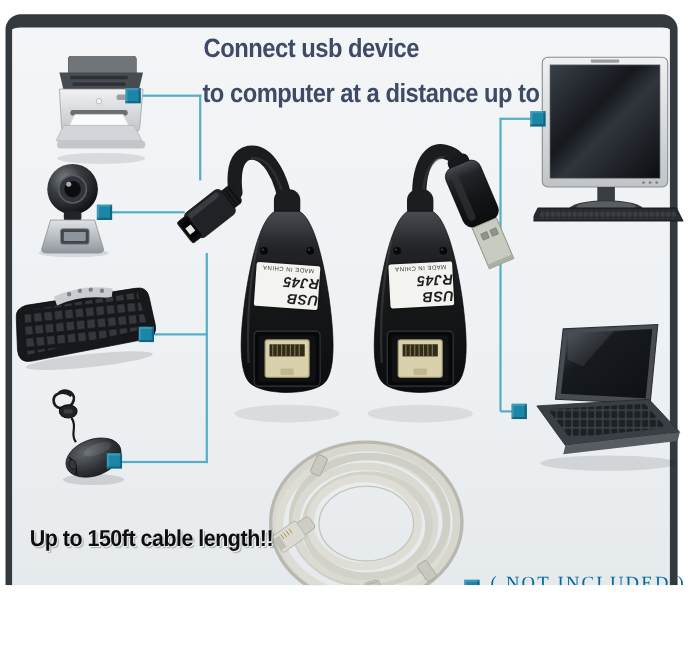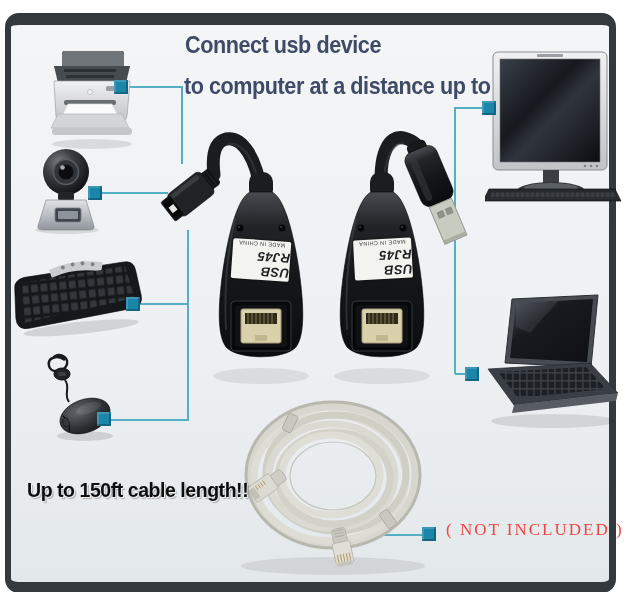--- a/index.html
+++ b/index.html
@@ -1,16 +1,16 @@
 <!DOCTYPE html>
 <html><head>
 <meta charset="utf-8">
 <style>
   html,body{margin:0;padding:0;}
-  .stage{position:relative;width:629px;height:592px;background:#ffffff;overflow:hidden;
+  .stage{position:relative;width:629px;height:532px;background:#ffffff;overflow:hidden;
          font-family:"Liberation Sans",sans-serif;}
   .panel{position:absolute;left:5px;top:13px;width:611px;height:580px;box-sizing:border-box;
          border-style:solid;border-color:#33393d;border-width:12px 7px 11px 6px;border-radius:14px;
          background:linear-gradient(180deg,#f3f5f7 0%,#eef1f3 55%,#e3e8eb 100%);}
   .title{position:absolute;color:#3f4b66;font-weight:bold;letter-spacing:-0.5px;
          transform:scaleX(0.9);transform-origin:left top;white-space:nowrap;}
   #title1{left:185px;top:31px;font-size:24px;}
   #title2{left:184px;top:72px;font-size:24px;}
   .hline,.vline{position:absolute;background:#56adc6;z-index:1;}
   .node{position:absolute;width:14px;height:14px;background:#1b86a7;
@@ -20,21 +20,21 @@
            box-shadow:0 0 3px rgba(0,0,0,.55);display:flex;flex-direction:column;align-items:center;
            justify-content:center;gap:2px;}
   .sticker-main{font-size:13px;font-weight:bold;font-style:italic;color:#1f2022;letter-spacing:.5px;}
   .sticker-sub{font-size:5.5px;color:#3a3b3d;letter-spacing:.4px;}
   #sticker-left{left:232px;top:240px;transform:rotate(184deg);}
   #sticker-right{left:354px;top:239px;transform:rotate(177deg);}
   #cap-length{position:absolute;left:27px;top:478px;font-size:21px;font-weight:bold;color:#0e0e0e;
        letter-spacing:-0.5px;transform:scaleX(0.93);transform-origin:left top;white-space:nowrap;
        text-shadow:1px 1px 0 rgba(248,248,248,.9), 2px 2px 1px rgba(0,0,0,.28);z-index:3;}
   #cap-notinc{position:absolute;left:446px;top:520px;font-family:"Liberation Serif",serif;
-       font-size:17px;color:#ef4444;letter-spacing:2px;white-space:nowrap;z-index:3;}
+       font-size:17px;color:#0369a1;letter-spacing:2px;white-space:nowrap;z-index:3;}
 </style>
 </head>
 <body>
 
 <div class="stage">
   <div class="panel"></div>
 
   <div class="title" id="title1">Connect usb device</div>
   <div class="title" id="title2">to computer at a distance up to 150ft</div>
 

